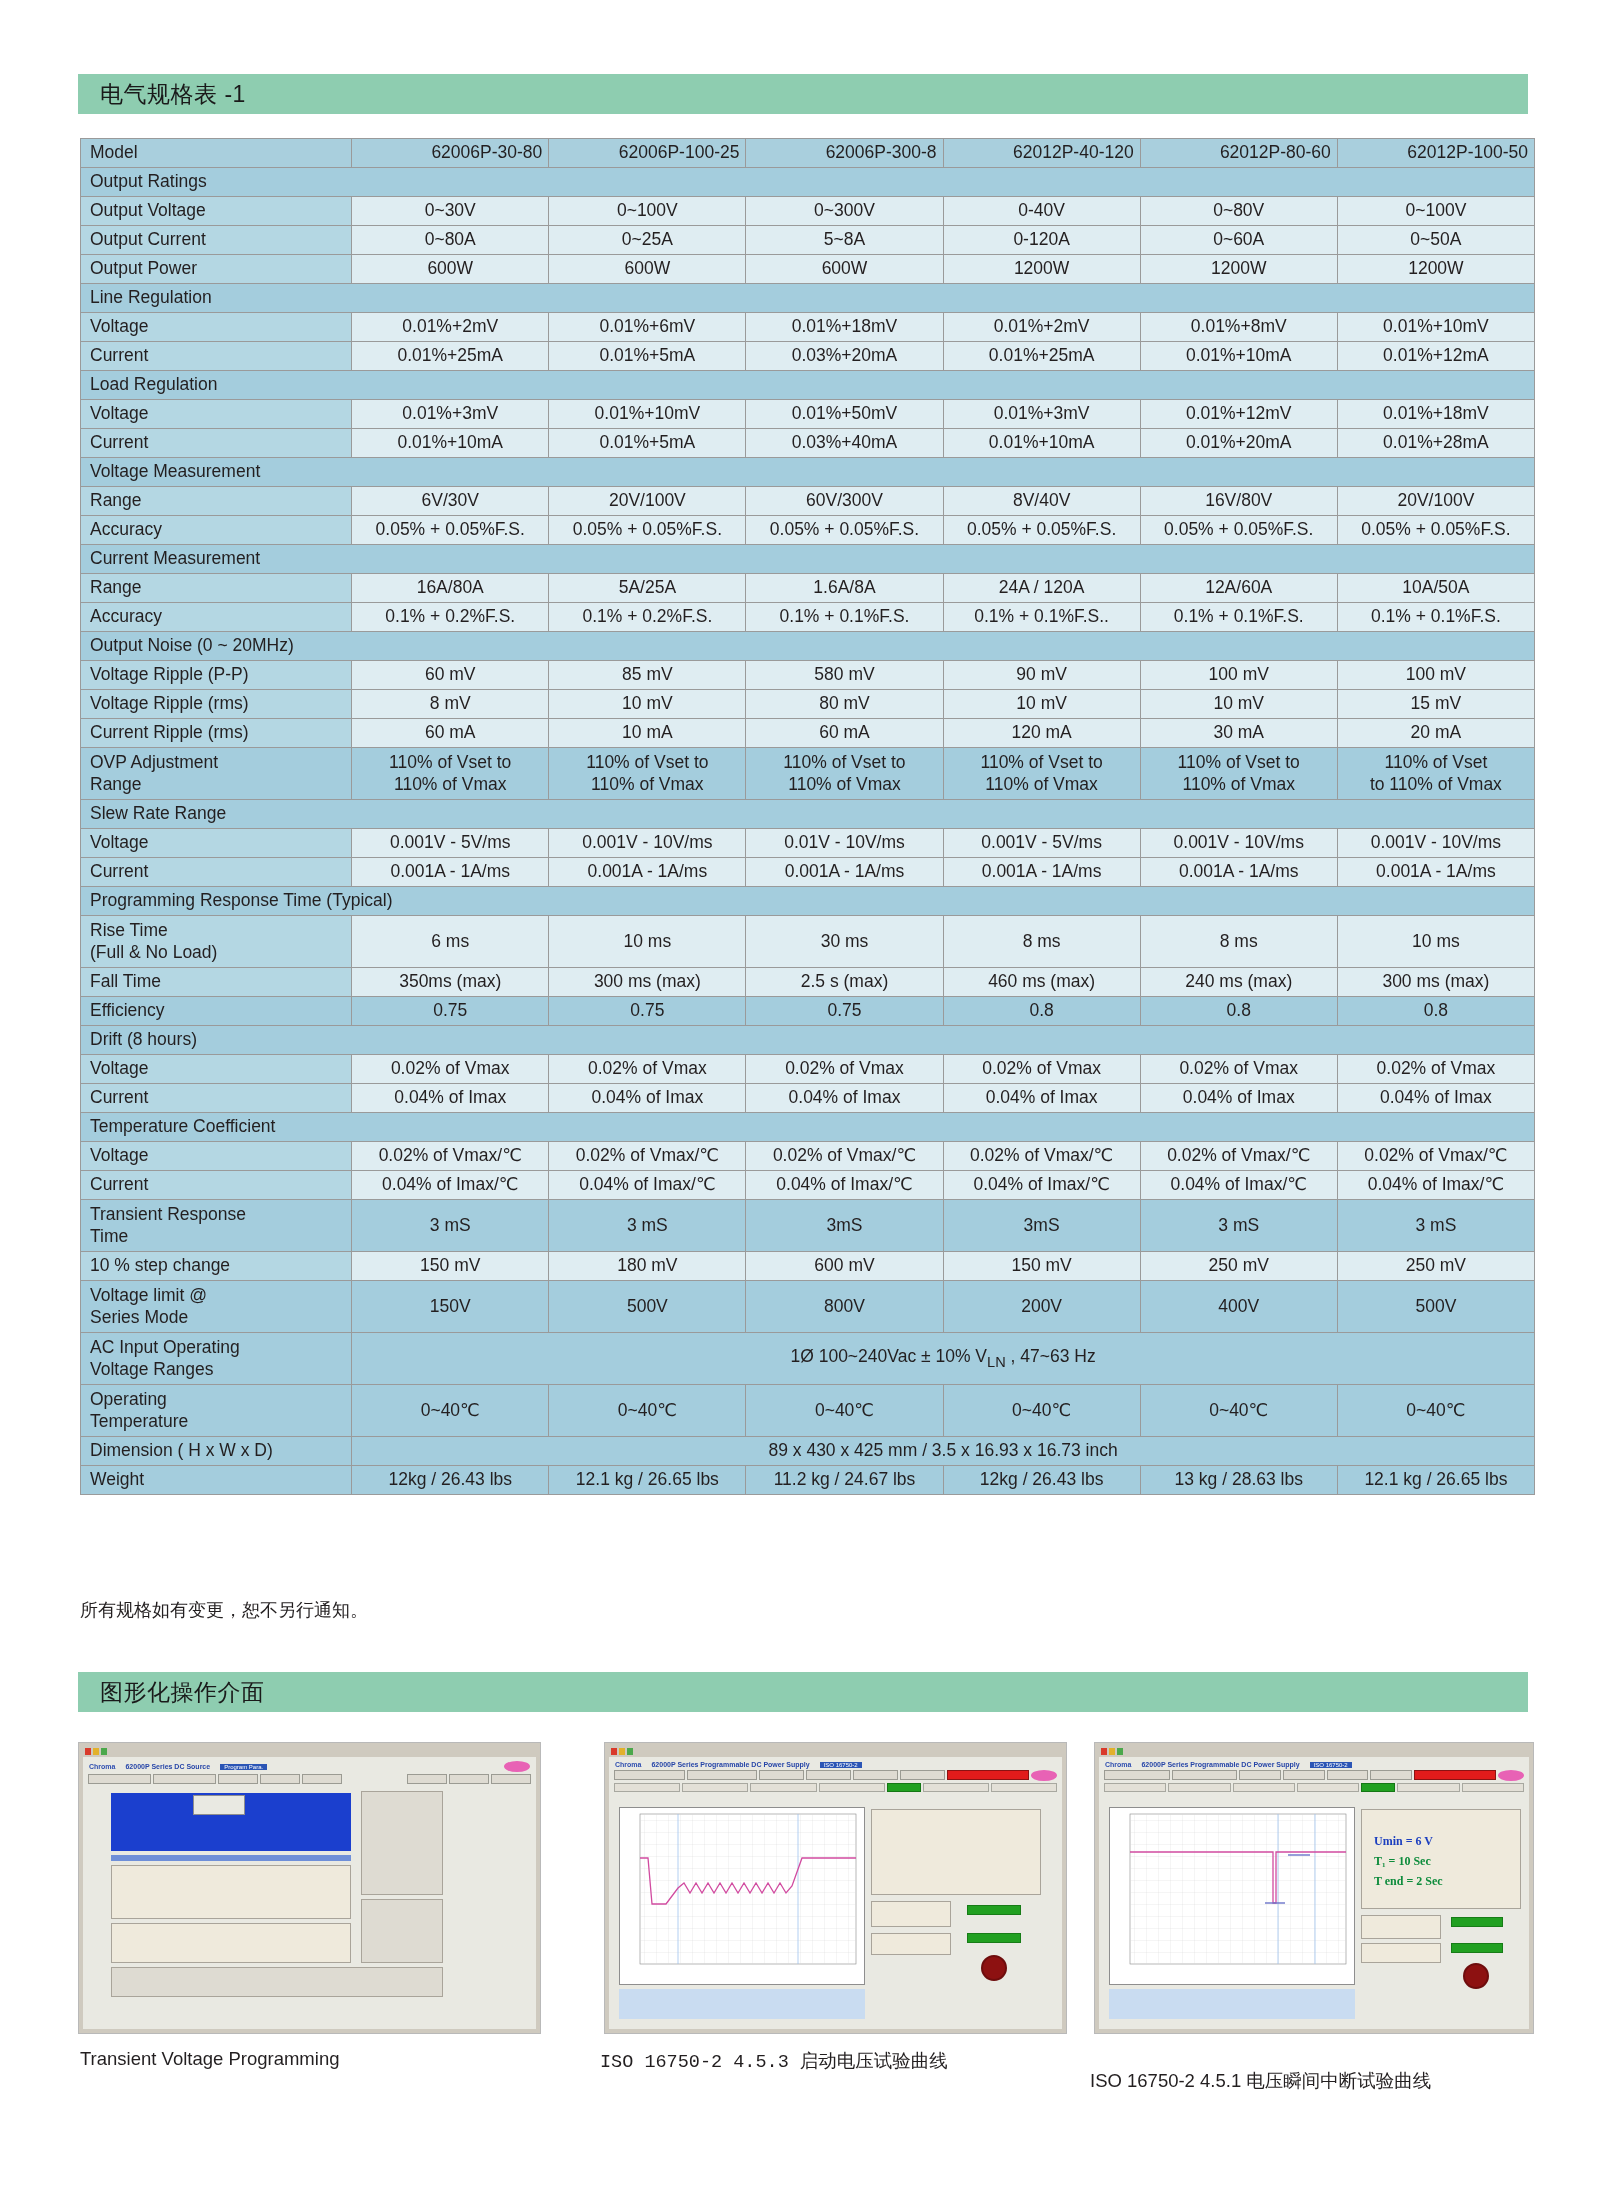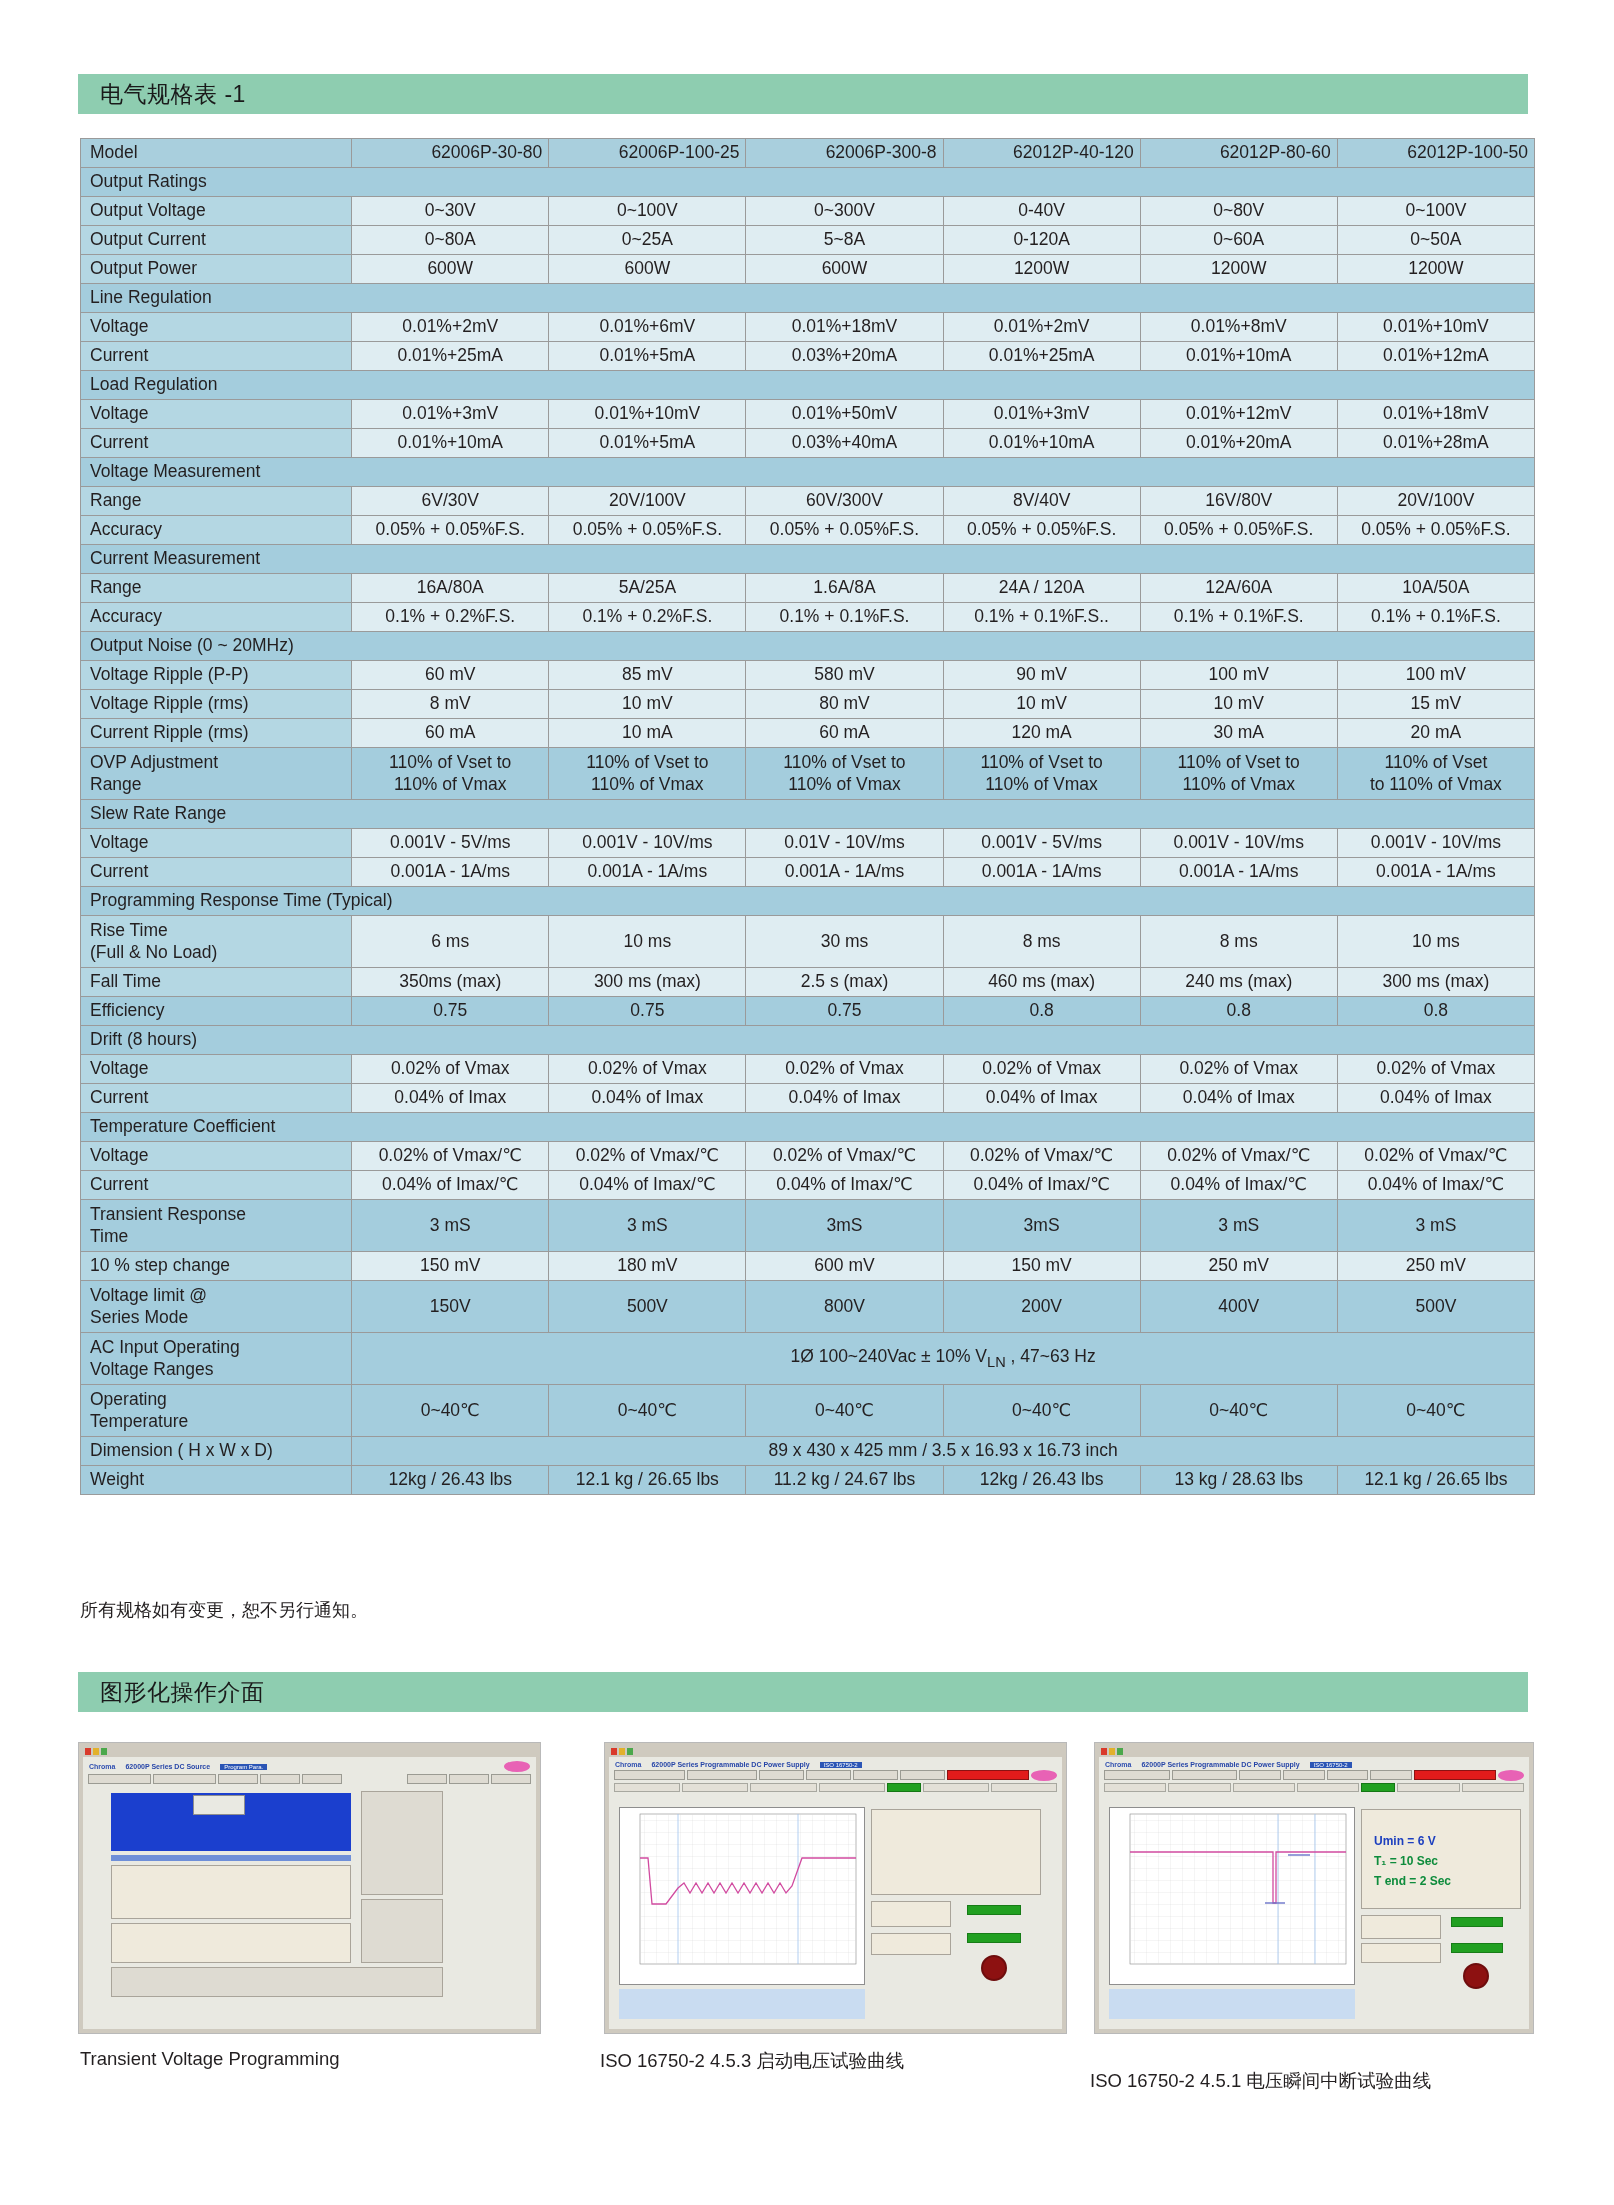--- a/index.html
+++ b/index.html
@@ -111,21 +111,21 @@
   #shot2 { left: 604px; top: 1742px; width: 463px; height: 292px; }
   #shot3 { left: 1094px; top: 1742px; width: 440px; height: 292px; }
 
   .caption {
     position:absolute;
     font-size: 18.5px;
     color:#231f20;
     white-space:nowrap;
   }
   #cap1 { left: 80px;  top: 2048px; }
-  #cap2 { left: 600px; top: 2048px; }
+  #cap2 { left: 600px; top: 2048px; font-family: Liberation Mono, monospace; }
   #cap3 { left: 1090px;top: 2048px; margin-top: 20px; }
 
   
   .app { position:absolute; inset:0; background:#cfcabf; padding:3px; }
   .app-title {
     height:11px; background:#cfcabf; display:flex; align-items:center; gap:2px; padding-left:3px;
   }
   .dotr, .doty, .dotg { width:6px; height:7px; }
   .dotr{background:#d93a2b;} .doty{background:#e2b12c;} .dotg{background:#4ba84b;}
   .app-body { position:absolute; left:4px; right:4px; top:14px; bottom:4px; background:#e9e9e2; }
@@ -138,21 +138,21 @@
 
   .tabsrow { display:flex; gap:2px; padding:1px 5px; flex-wrap:nowrap;}
   .tabbtn { background:#dedbd2; border:1px solid #9b9b93; height:10px; flex:1; }
   .tabbtn.wide { flex:1.6; }
   .redbtn { background:#e11b1b; border:1px solid #8a1212; height:10px; width:82px; }
 
   .menurow { display:flex; gap:2px; padding:1px 5px; }
   .menuitem { background:#e3e0d7; border:1px solid #a8a8a0; height:9px; flex:1; }
   .greenchip { background:#21a021; border:1px solid #157715; height:9px; width:34px; }
 
-  .panel { position:absolute; background:#efeadc; border:1px solid #a9a49a; }
+  .panel { position:absolute; background:#efeadc; border:1px solid #a9a49a;font-family:Liberation Serif, serif; }
   .graphbox { position:absolute; background:#ffffff; border:1px solid #8e8e8e; }
   .bluebar { position:absolute; background:#c9dcf1; }
   .bigblue { position:absolute; background:#1b3fce; }
 
   .greenbar { background:#21a021; border:1px solid #177c17; }
   .reddot { background:#8d1111; border-radius:50%; border:2px solid #6e0d0d;}
 
   .bigfont-blue { color:#1c3fbf; font-weight:bold; }
   .bigfont-green { color:#0e8c3c; font-weight:bold; }
 </style>

